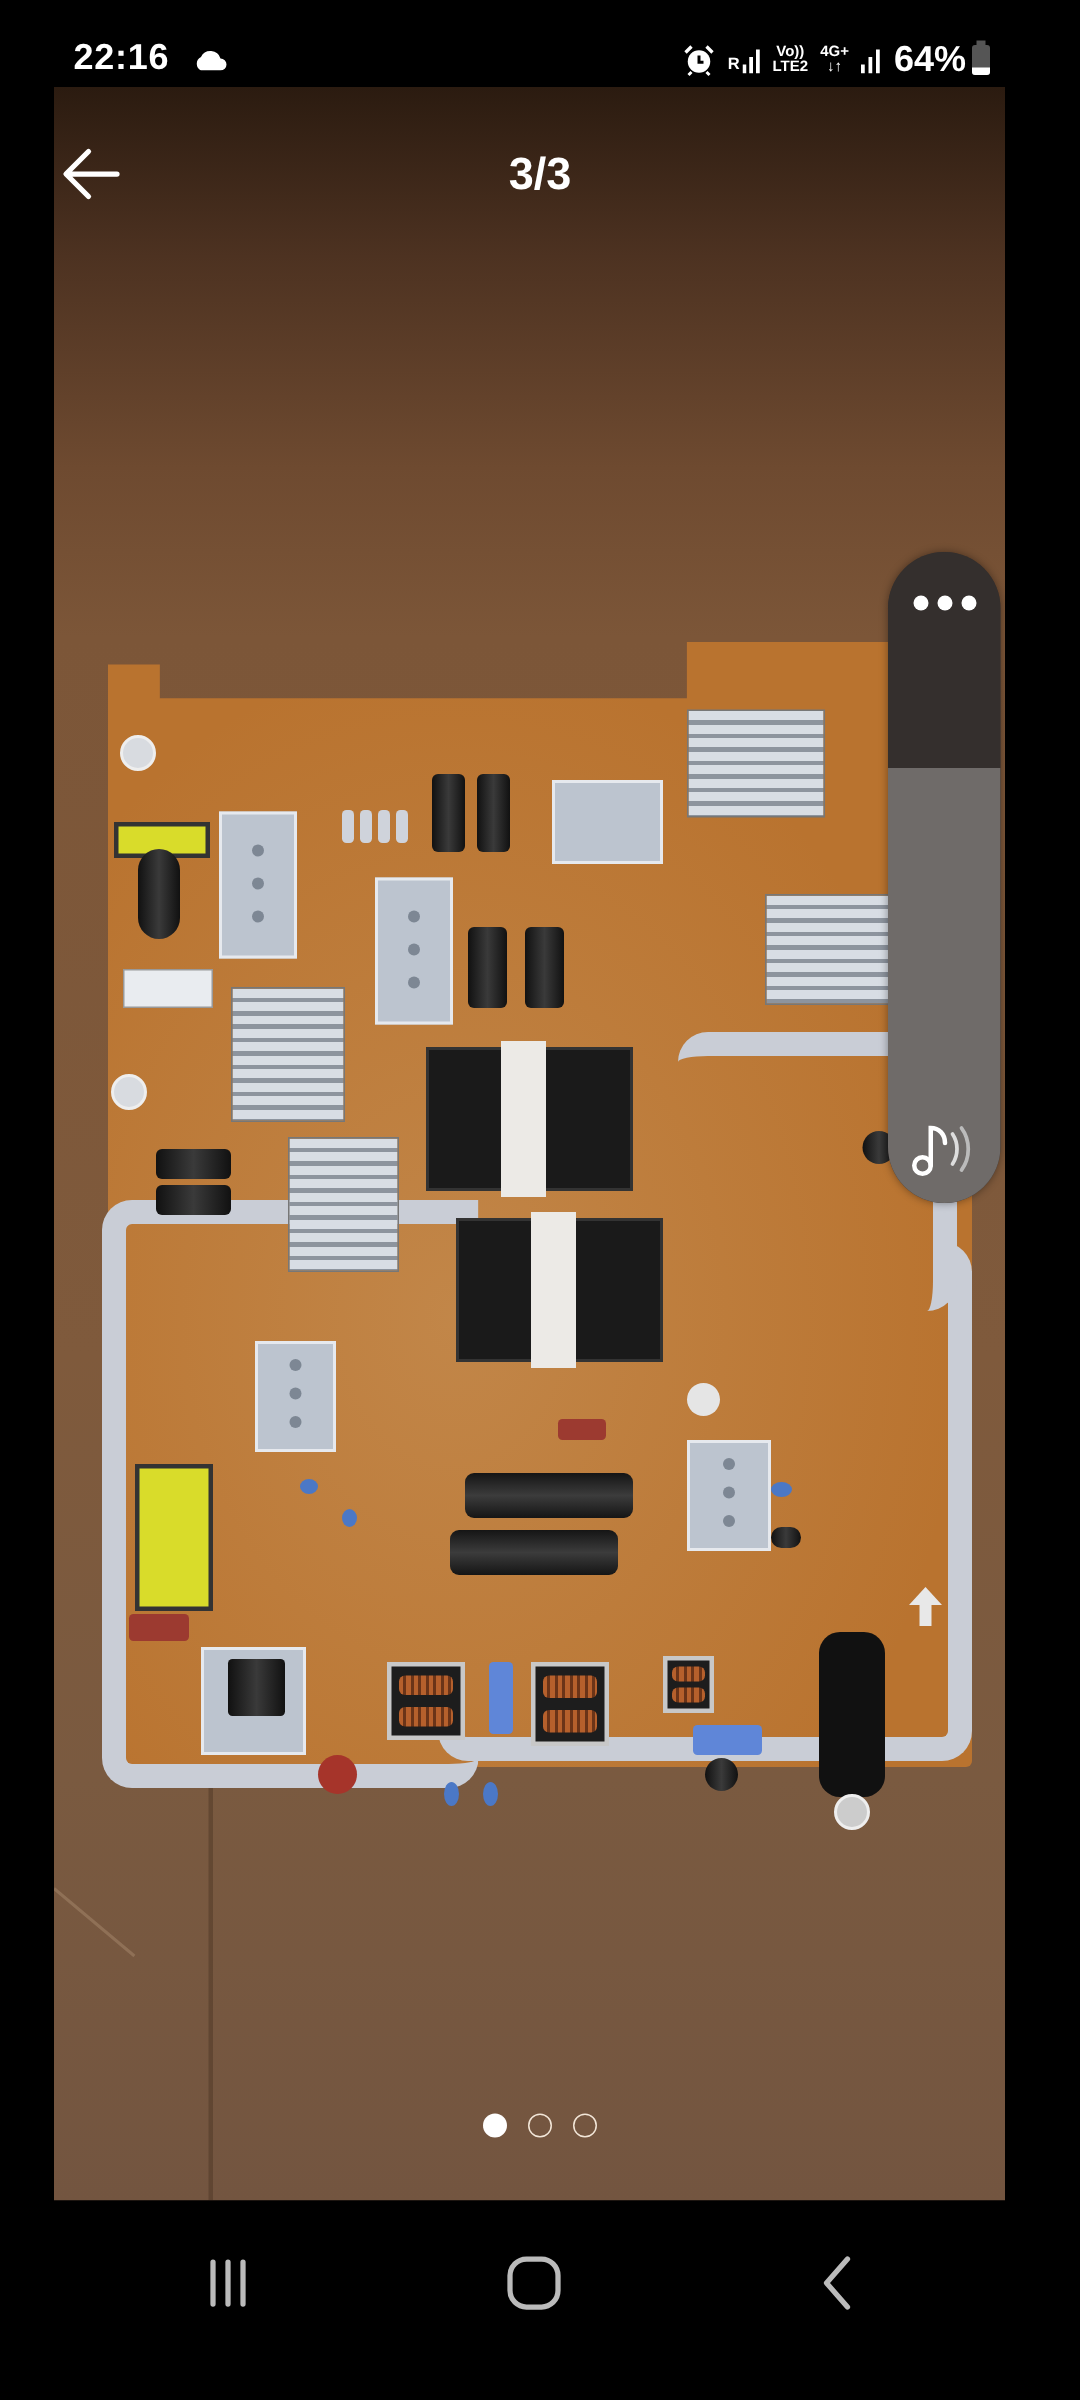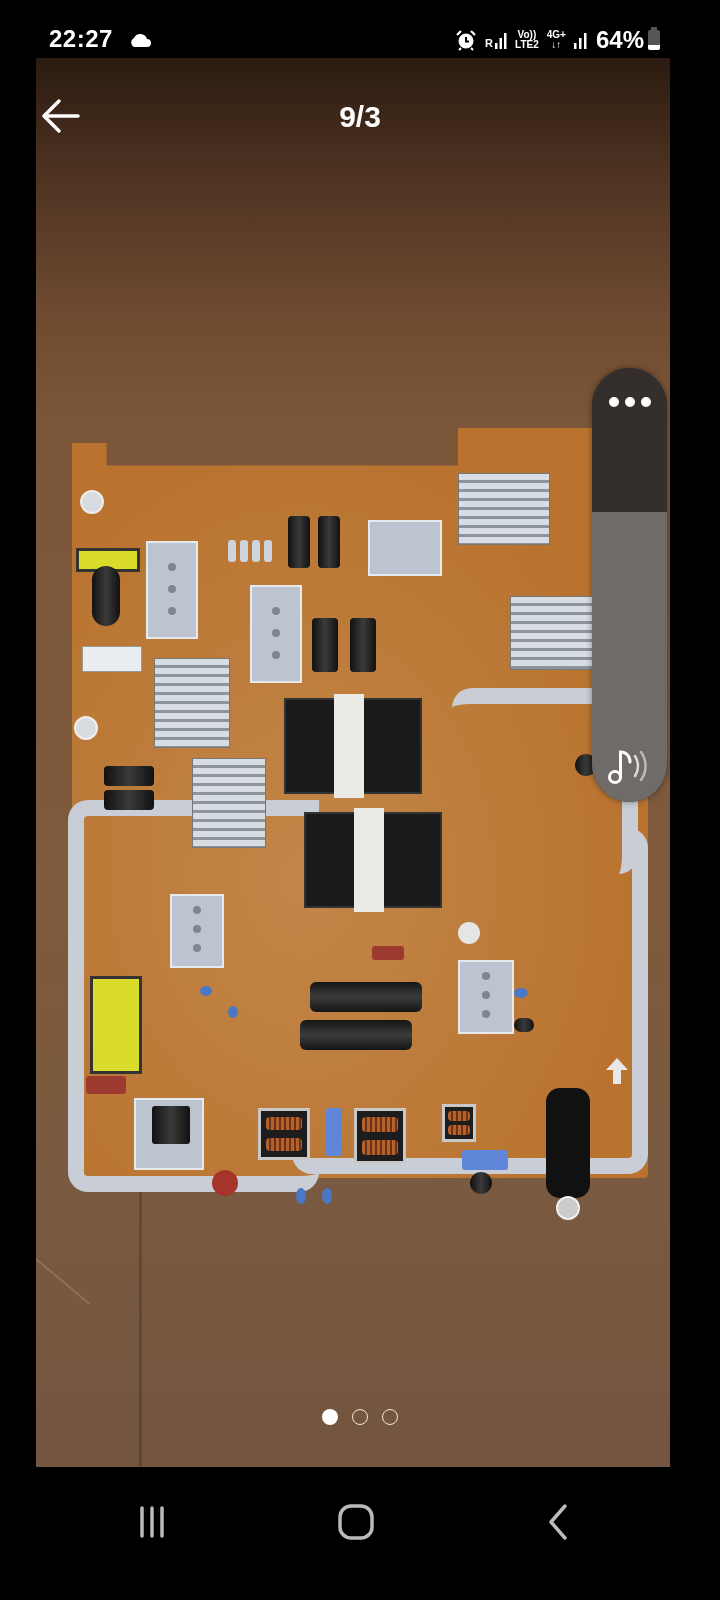--- a/index.html
+++ b/index.html
@@ -74,21 +74,21 @@
     .pager-dot.inactive { border: 1.5px solid #f2e6d8; background: transparent; }
 
     
     .nav-bar { position: absolute; left: 0; top: 1467px; width: 720px; height: 133px; background: #000; }
     .nav-btn { position: absolute; top: 30px; width: 60px; height: 50px; display: flex; align-items: center; justify-content: center; }
   </style>
 </head>
 <body>
 
 <div class="status-bar">
-  <span class="status-time">22:27</span>
+  <span class="status-time">22:16</span>
   <svg class="cloud-icon" viewBox="0 0 24 14">
     <path d="M6 14 A5 5 0 0 1 6 5 A7 7 0 0 1 19 6 A4 4 0 0 1 19 14 Z" fill="#fff"></path>
   </svg>
   <div class="status-right">
     <svg class="alarm-icon" viewBox="0 0 22 22">
       <circle cx="11" cy="12" r="7.5" fill="#fff"></circle>
       <path d="M11 8 V12.5 H14" stroke="#000" stroke-width="2" fill="none"></path>
       <path d="M2 6 L6 2 M20 6 L16 2" stroke="#fff" stroke-width="2.2"></path>
       <path d="M6 19 L4 21 M16 19 L18 21" stroke="#fff" stroke-width="2"></path>
     </svg>
@@ -219,21 +219,21 @@
     <div class="blue-cap" style="left:224px; top:760px; width:10px; height:16px;"></div>
     <div class="blue-cap" style="left:250px; top:760px; width:10px; height:16px;"></div>
   </div>
 
   <div class="back-button" style="left:2px; top:36px;">
     <svg width="40" height="40" viewBox="0 0 40 40">
       <path d="M38 20 H5 M19 5 L4 20 L19 35" stroke="#fff" stroke-width="3.5" fill="none" stroke-linecap="round" stroke-linejoin="round"></path>
     </svg>
   </div>
 </div>
-<div class="page-counter">9/3</div>
+<div class="page-counter">3/3</div>
 
 <div class="volume-panel">
   <div class="volume-top"></div>
   <div class="volume-fill"></div>
   <div class="more-icon">
       <span></span>
       <span></span>
       <span></span>
     </div>
   <svg class="music-vol-icon" viewBox="0 0 48 40">

